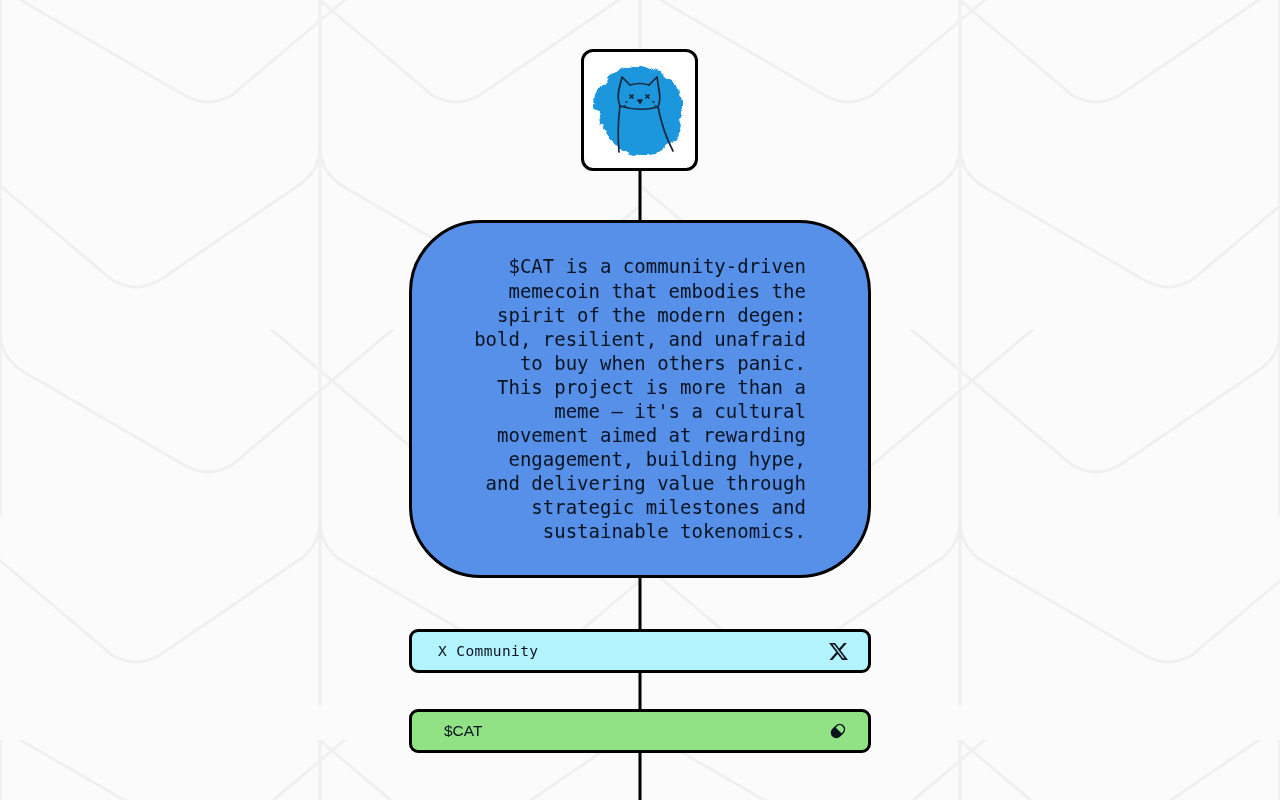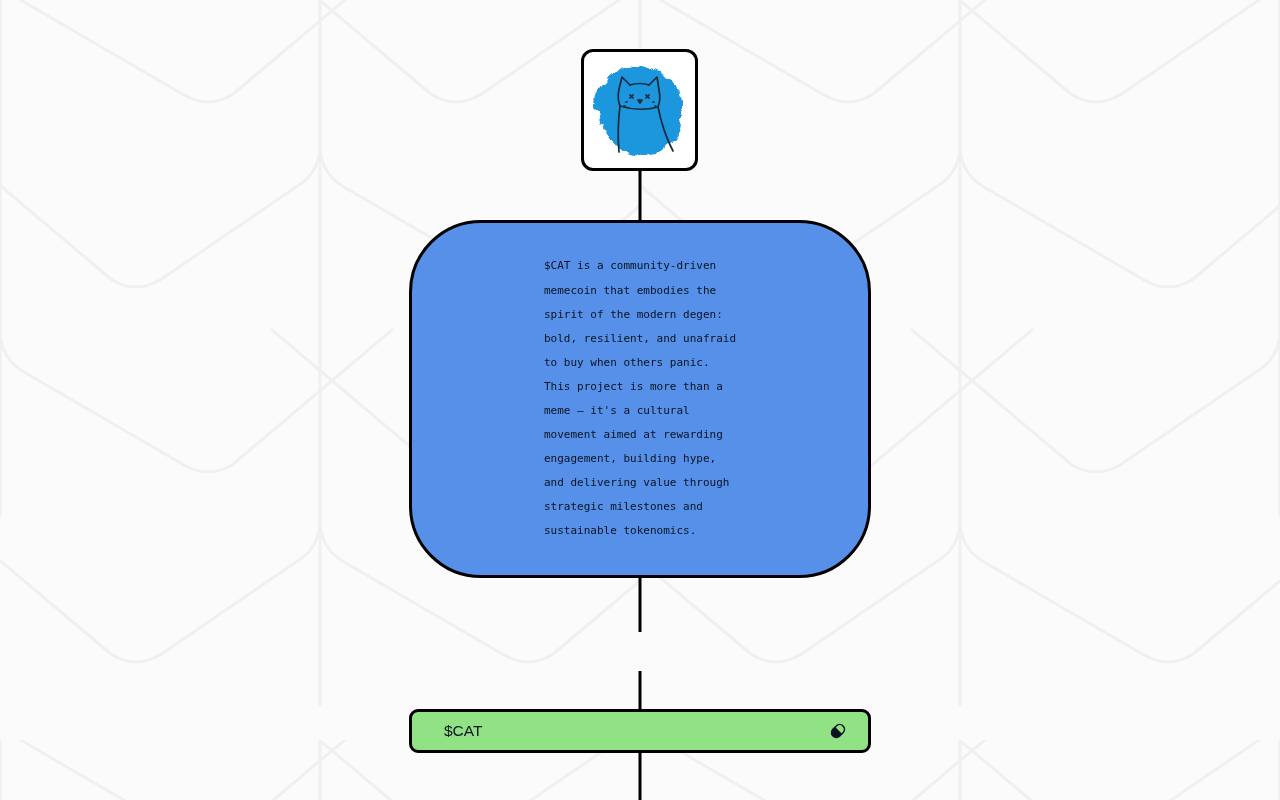--- a/index.html
+++ b/index.html
@@ -66,24 +66,24 @@
     border: 3px solid #000000;
     border-radius: 72px;
     z-index: 3;
     display: flex;
     align-items: center;
     justify-content: center;
     padding: 18px 36px;
   }
   #description-text {
     font-family: "DejaVu Sans Mono", monospace;
-    font-size: 11px;
+    font-size: 19px;
     line-height: 24.1px;
     color: #0b1320;
-    text-align: left;
+    text-align: right;
     letter-spacing: 0px;
     white-space: pre-line;
   }
 
   
   .link-bar {
     position: absolute;
     left: 409px;
     width: 462px;
     height: 44px;
@@ -219,20 +219,28 @@
 to buy when others panic.
 This project is more than a
 meme — it's a cultural
 movement aimed at rewarding
 engagement, building hype,
 and delivering value through
 strategic milestones and
 sustainable tokenomics.</div>
   </div>
 
+  <div class="link-bar" id="community-bar">
+    <span class="bar-label">X Community</span>
+    <span class="bar-icon">
+      <svg width="21" height="21" viewBox="0 0 24 24" xmlns="http://www.w3.org/2000/svg">
+        <path fill="#0b1320" d="M18.244 2.25h3.308l-7.227 8.26 8.502 11.24H16.17l-5.214-6.817L4.99 21.75H1.68l7.73-8.835L1.254 2.25H8.08l4.713 6.231zm-1.161 17.52h1.833L7.084 4.126H5.117z"></path>
+      </svg>
+    </span>
+  </div>
 
   <div class="link-bar" id="token-bar">
     <span class="bar-label">$CAT</span>
     <span class="bar-icon">
       <svg width="22" height="22" viewBox="0 0 24 24" xmlns="http://www.w3.org/2000/svg">
         <g transform="rotate(-45 12 12)">
 
           <path d="M 4.2 12 a 5.2 5.2 0 0 1 5.2 -5.2 L 12 6.8 l 0 10.4 L 9.4 17.2 A 5.2 5.2 0 0 1 4.2 12 Z" fill="#0b1320"></path>
 
           <rect x="4.2" y="6.8" width="15.6" height="10.4" rx="5.2" ry="5.2" fill="none" stroke="#0b1320" stroke-width="1.7"></rect>

